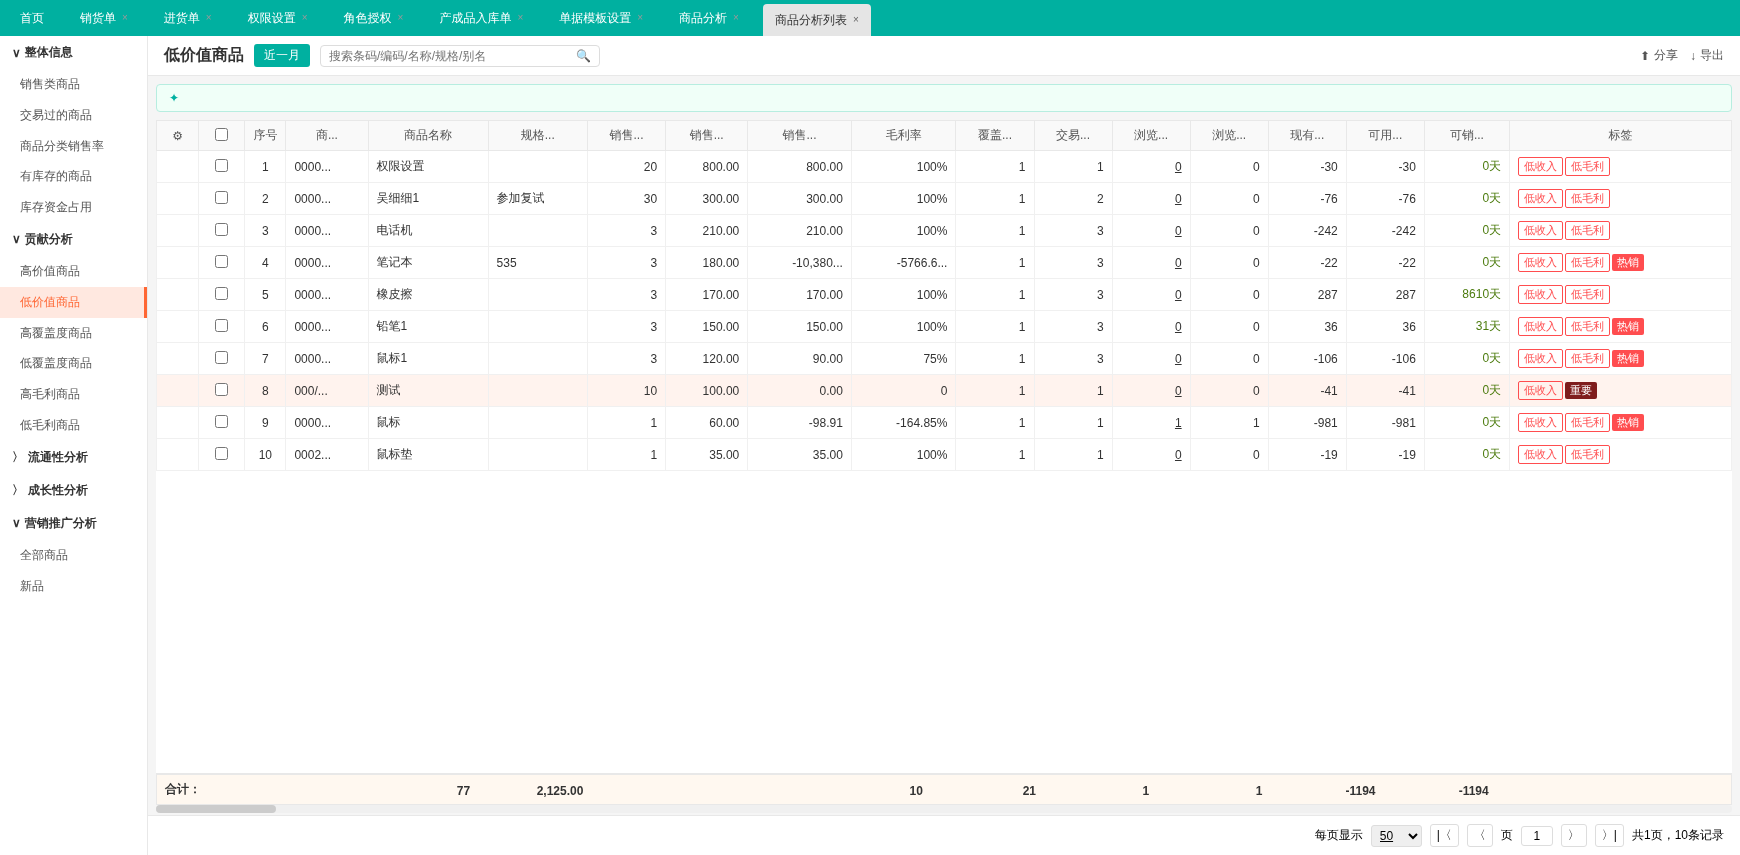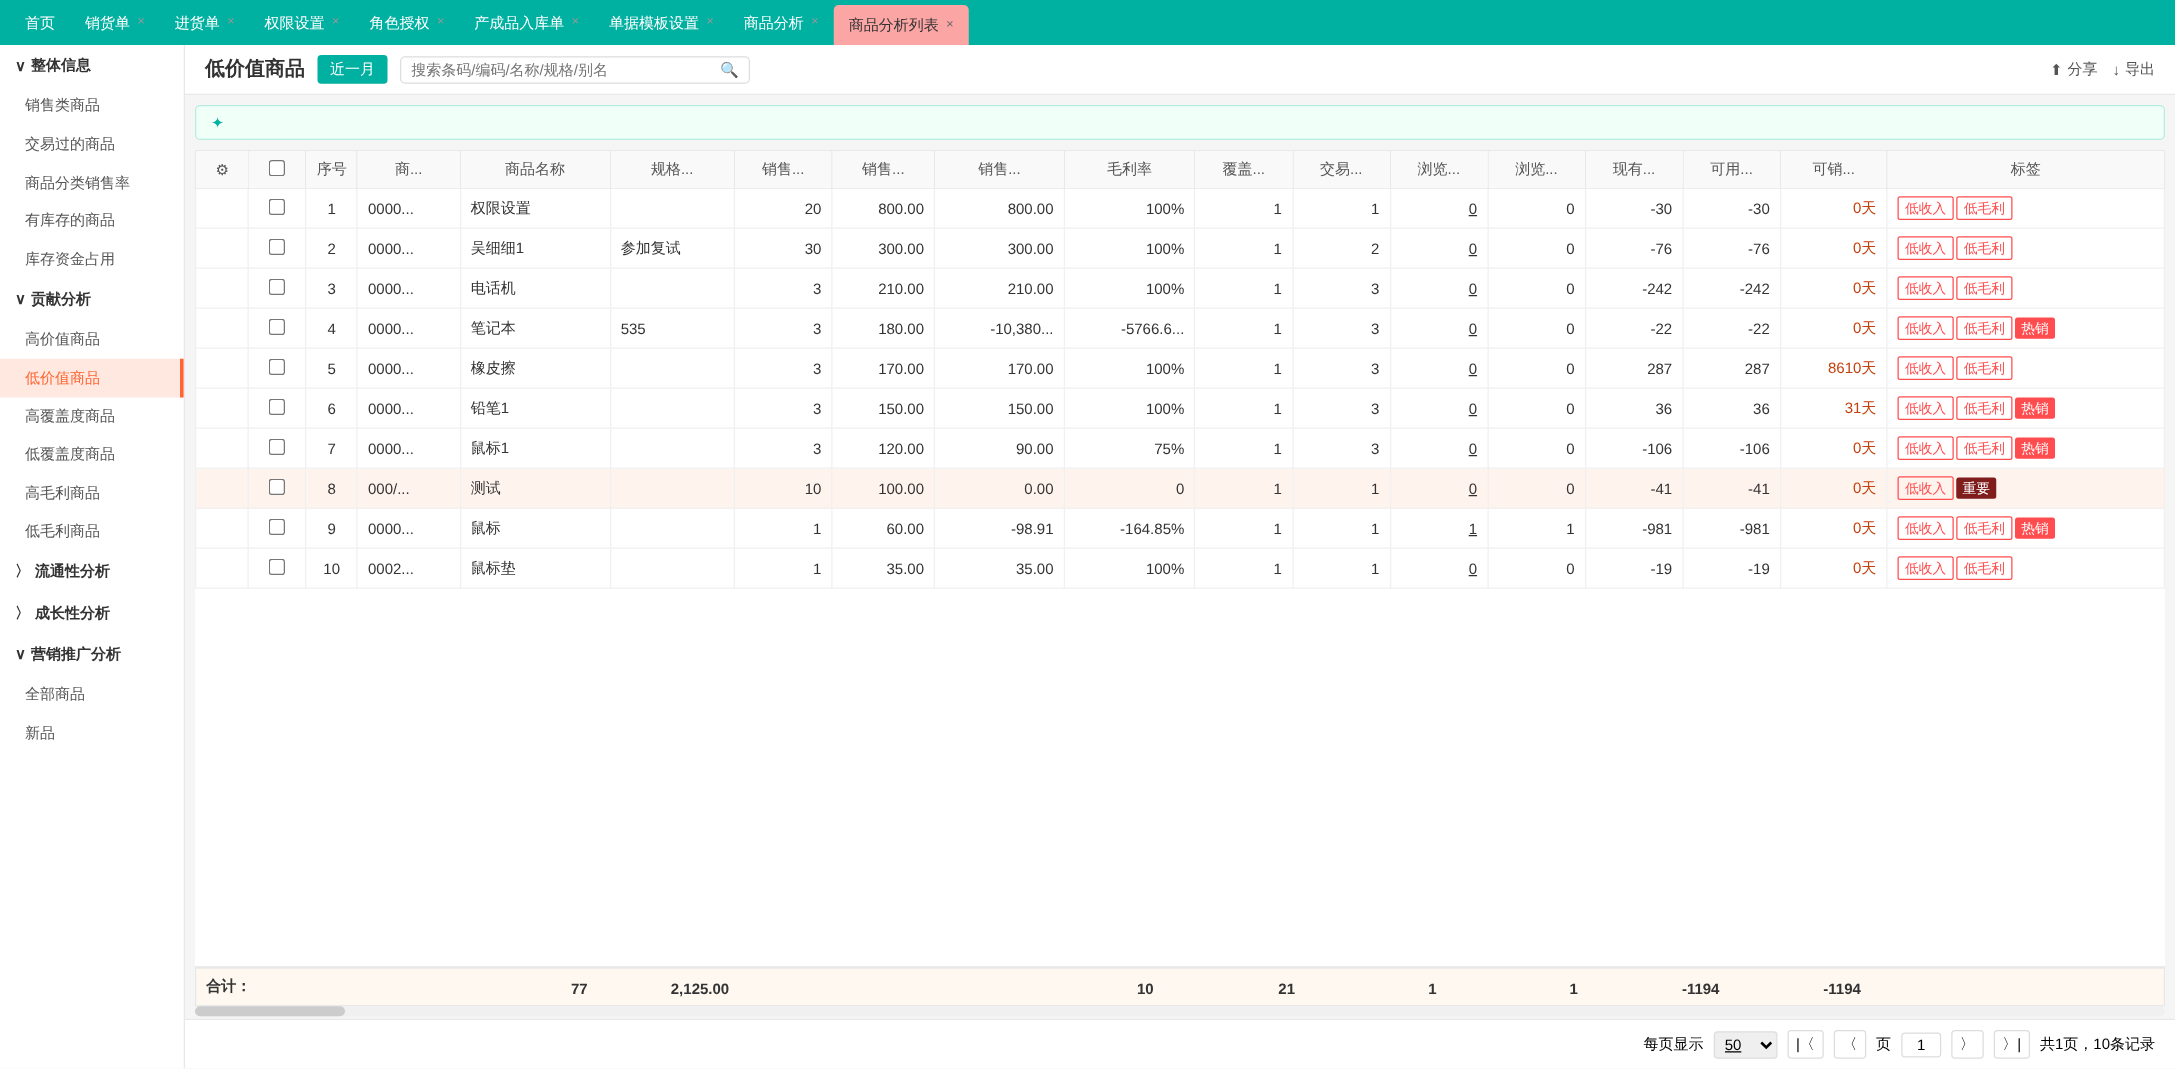--- a/index.html
+++ b/index.html
@@ -5,34 +5,34 @@
     * { box-sizing: border-box; margin: 0; padding: 0; font-family: 'Microsoft YaHei', Arial, sans-serif; font-size: 12px; }
     body { background: #f5f5f5; overflow: hidden; height: 855px; }
     
     
     .top-nav {
       height: 36px;
       background: #00b0a0;
       display: flex;
       align-items: center;
       padding: 0 8px;
-      gap: 0;
+      gap: 12px;
     }
     .nav-item {
       color: #fff;
       padding: 0 12px;
       height: 36px;
       line-height: 36px;
       cursor: pointer;
       white-space: nowrap;
       display: flex;
       align-items: center;
       gap: 4px;
     }
-    .nav-item.active { background: #fca5a5; color: #333; border-radius: 4px 4px 0 0; margin-top: 4px; height: 32px; line-height: 32px; }
+    .nav-item.active { background: #e5e5e5; color: #333; border-radius: 4px 4px 0 0; margin-top: 4px; height: 32px; line-height: 32px; }
     .nav-item .close-x { color: #999; font-size: 10px; margin-left: 2px; }
     .nav-item.active .close-x { color: #666; }
     
     
     .main-layout {
       display: flex;
       height: calc(855px - 36px);
     }
     
     
@@ -179,21 +179,21 @@
       display: inline-block;
       padding: 1px 5px;
       border-radius: 2px;
       font-size: 11px;
       margin-right: 2px;
     }
     .tag-red { color: #ff4d4f; border: 1px solid #ff4d4f; }
     .tag-heat { background: #ff4d4f; color: #fff; }
     .tag-important { background: #7f1d1d; color: #fff; }
     
-    .days-tag { color: #c2410c; }
+    .days-tag { color: #4d7c0f; }
     
     
     .table-footer {
       background: #fff8f0;
       border: 1px solid #e8e8e8;
       border-top: 2px solid #e8e8e8;
       display: flex;
       align-items: flex-end;
       padding: 6px 8px;
       flex-shrink: 0;

